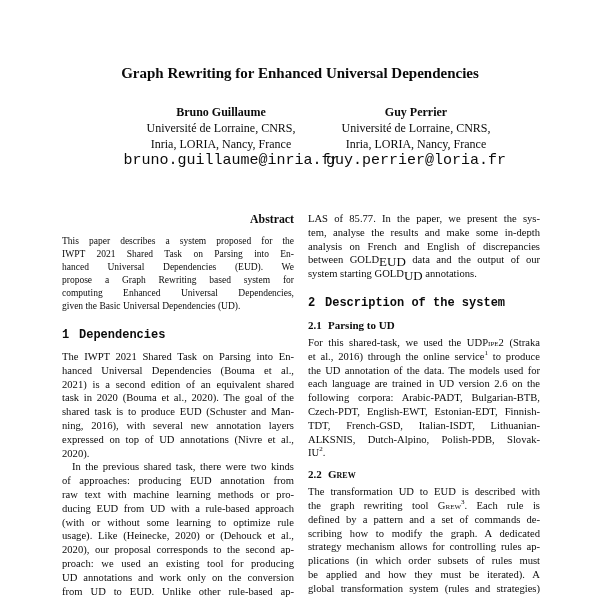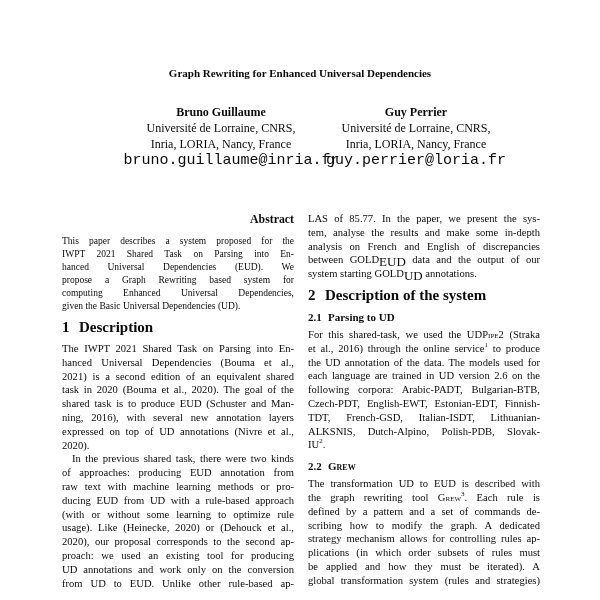--- a/index.html
+++ b/index.html
@@ -3,42 +3,42 @@
 <meta charset="utf-8">
 <style>
   html,body{margin:0;padding:0;}
   body{
     width:600px;height:600px;background:#ffffff;color:#0b0b0b;
     font-family:"Liberation Serif","DejaVu Serif",serif;
     overflow:hidden;position:relative;
   }
   .title{
     margin-top:64px;text-align:center;font-weight:bold;
-    font-size:11px;line-height:18px;
+    font-size:15px;line-height:18px;
   }
   .authors{
     display:flex;justify-content:center;margin-top:22px;padding-left:37px;
   }
   .author{width:195px;text-align:center;font-size:12px;line-height:16px;}
   .author .name{font-weight:bold;}
   .author .email{
     font-family:"Liberation Mono","DejaVu Sans Mono",monospace;
     font-size:15px;line-height:17px;letter-spacing:0px;
   }
   .cols{
     display:flex;gap:14px;margin:43px 0 0 62px;align-items:flex-start;
   }
   .col{width:232px;font-size:10.6px;line-height:13.8px;}
   .abs-head{
     text-align:right;font-weight:bold;font-size:11.8px;line-height:15px;
     margin-bottom:8px;
   }
   .abs-body{margin:0 13px 0 28px;font-size:9.5px;line-height:13px;}
   .sech{
-    font-size:15px;line-height:15px;font-weight:bold;margin:7px 0 7px 0;
+    font-size:12px;line-height:15px;font-weight:bold;margin:15px 0 7px 0;font-family:Liberation Mono, monospace;
   }
   .sech .num{display:inline-block;min-width:17px;}
   .subh{
     font-size:11px;line-height:14px;font-weight:bold;margin:7px 0 4px 0;
   }
   .subh .num{display:inline-block;min-width:20px;}
   .para{margin:0;}
   .line{text-align:justify;}
   .line.jz{text-align-last:justify;}
   .line.ind{text-indent:10px;}
@@ -73,21 +73,21 @@
     <div class="abs-body para">
         <div class="line jz">This paper describes a system proposed for the</div>
         <div class="line jz">IWPT 2021 Shared Task on Parsing into En-</div>
         <div class="line jz">hanced Universal Dependencies (EUD). We</div>
         <div class="line jz">propose a Graph Rewriting based system for</div>
         <div class="line jz">computing Enhanced Universal Dependencies,</div>
         <div class="line">given the Basic Universal Dependencies (UD).</div>
       </div>
 
     <div class="sech">
-      <span class="num">1</span><span>Description</span>
+      <span class="num">1</span><span>Dependencies</span>
     </div>
     <div class="para">
         <div class="line jz">The IWPT 2021 Shared Task on Parsing into En-</div>
         <div class="line jz">hanced Universal Dependencies (Bouma et al.,</div>
         <div class="line jz">2021) is a second edition of an equivalent shared</div>
         <div class="line jz">task in 2020 (Bouma et al., 2020). The goal of the</div>
         <div class="line jz">shared task is to produce EUD (Schuster and Man-</div>
         <div class="line jz">ning, 2016), with several new annotation layers</div>
         <div class="line jz">expressed on top of UD annotations (Nivre et al.,</div>
         <div class="line">2020).</div>

